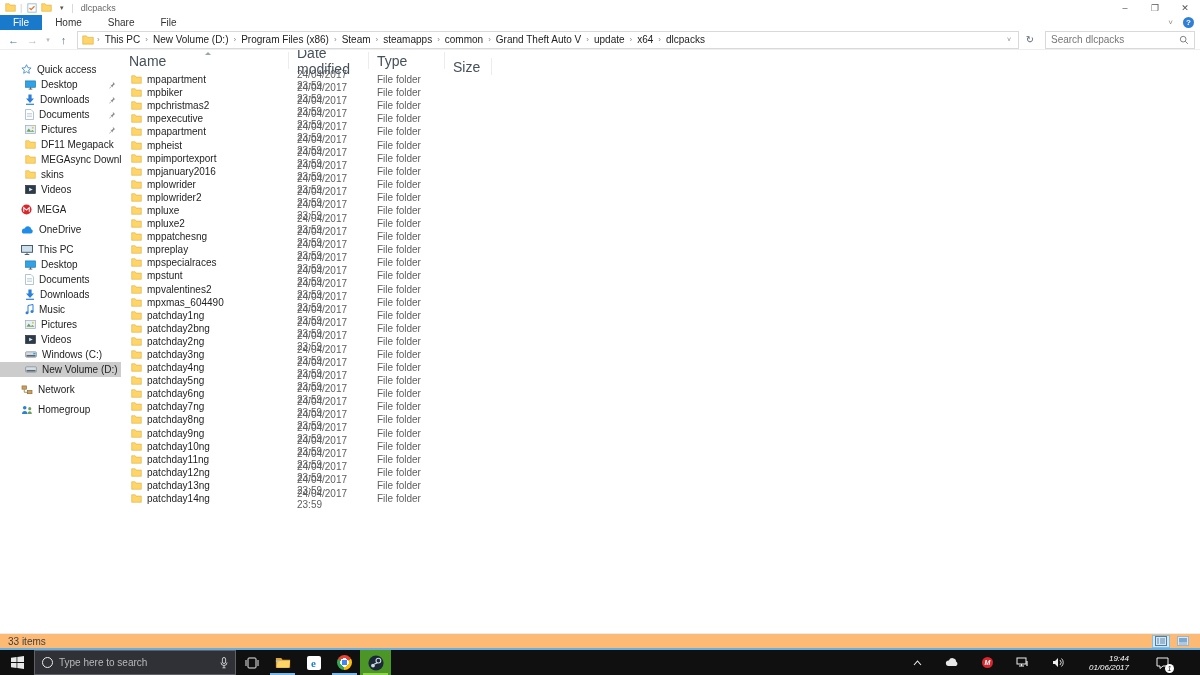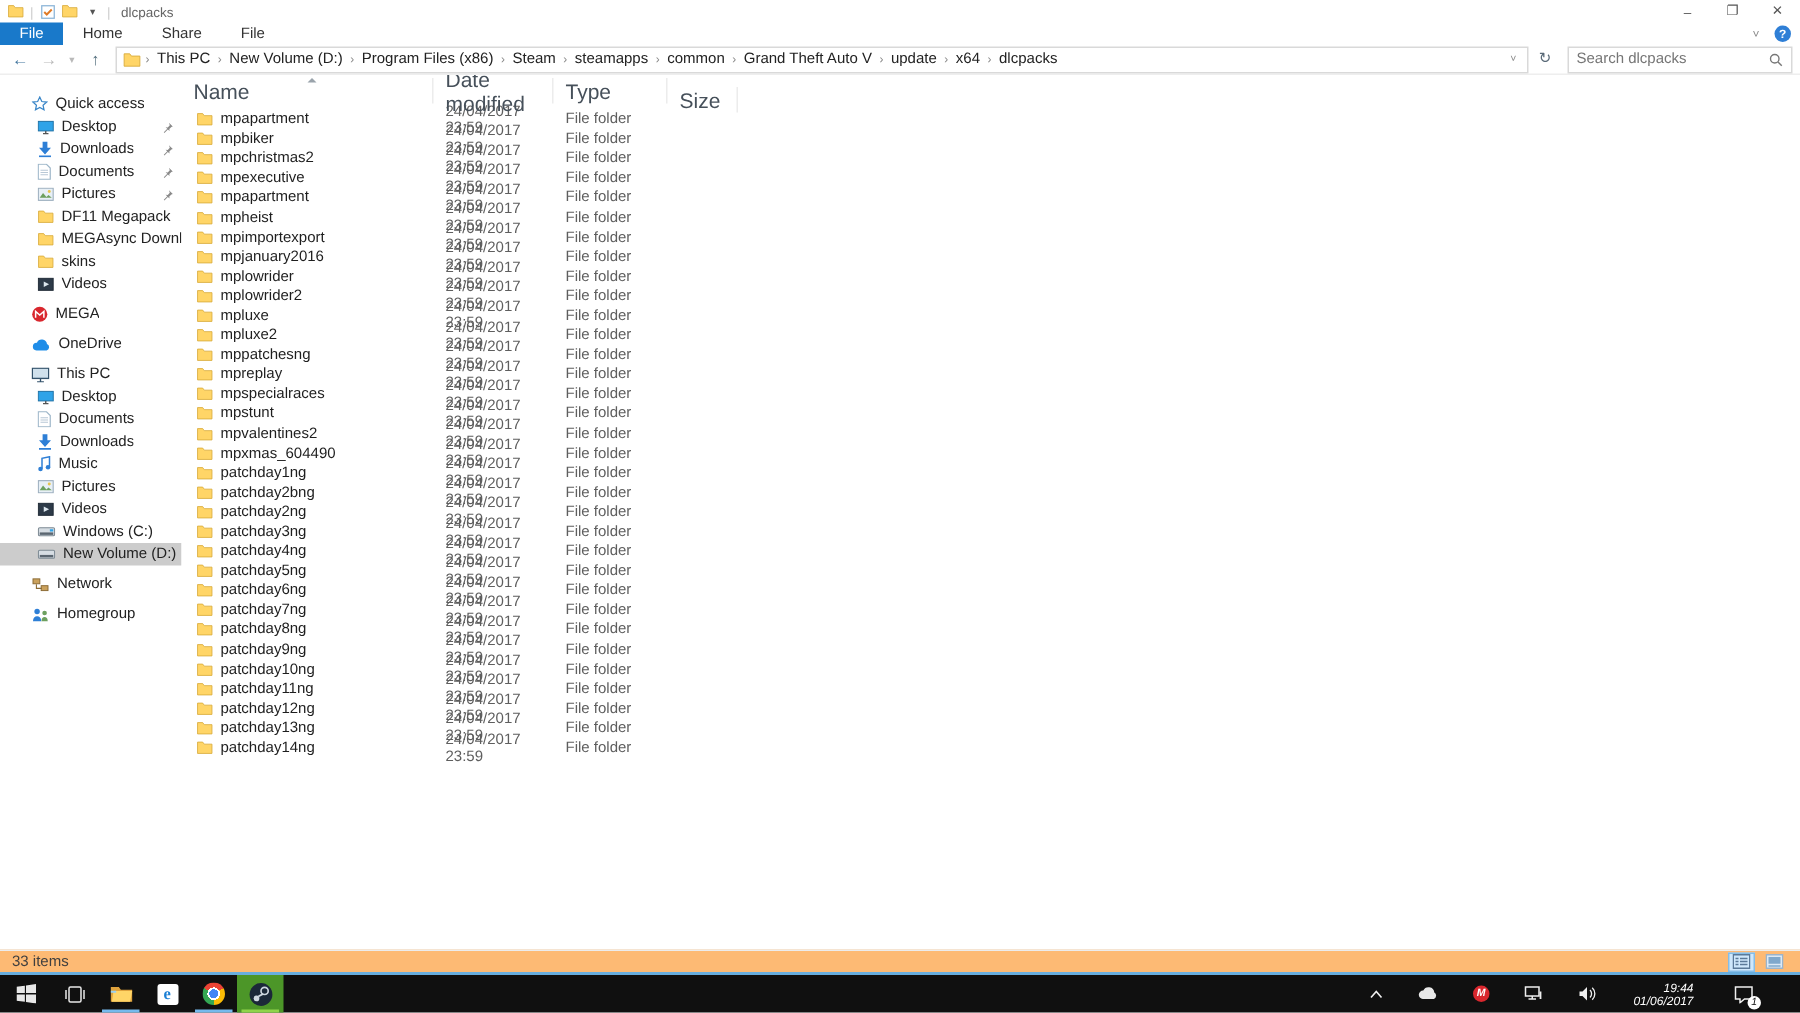--- a/index.html
+++ b/index.html
@@ -897,20 +897,30 @@
       </span>
     </div>
   </div>
 </div>
 
 <div class="taskbar">
   <div class="start-btn">
     <svg width="13" height="13" viewBox="0 0 14 14">
         <path d="M0 2l6-0.8v5.3H0zM6.8 1.1L14 0v6.5H6.8zM0 7.5h6v5.3L0 12zM6.8 7.5H14V14l-7.2-1.1z" fill="#e8e8e8"></path>
       </svg>
+  </div>
+  <div class="tb-search">
+    <span class="cortana-ring"></span>
+    <span class="tb-search-ph">Type here to search</span>
+    <span class="icn">
+      <svg width="8" height="12" viewBox="0 0 8 12">
+          <rect x="2.4" y="0.5" width="3.2" height="6" rx="1.6" fill="none" stroke="#ddd" stroke-width="0.9"></rect>
+          <path d="M1 5.5a3 3 0 0 0 6 0M4 8.5v2M2.5 10.8h3" stroke="#ddd" stroke-width="0.9" fill="none"></path>
+        </svg>
+    </span>
   </div>
   <div class="tb-btn">
     <svg width="14" height="12" viewBox="0 0 14 12">
         <rect x="3" y="1" width="8" height="10" rx="1" fill="none" stroke="#e8e8e8" stroke-width="1"></rect>
         <path d="M1 3v6M13 3v6" stroke="#e8e8e8" stroke-width="1"></path>
       </svg>
   </div>
   <div class="tb-apps" style="display:flex;">
       <div class="tb-app">
         <span class="icn">

